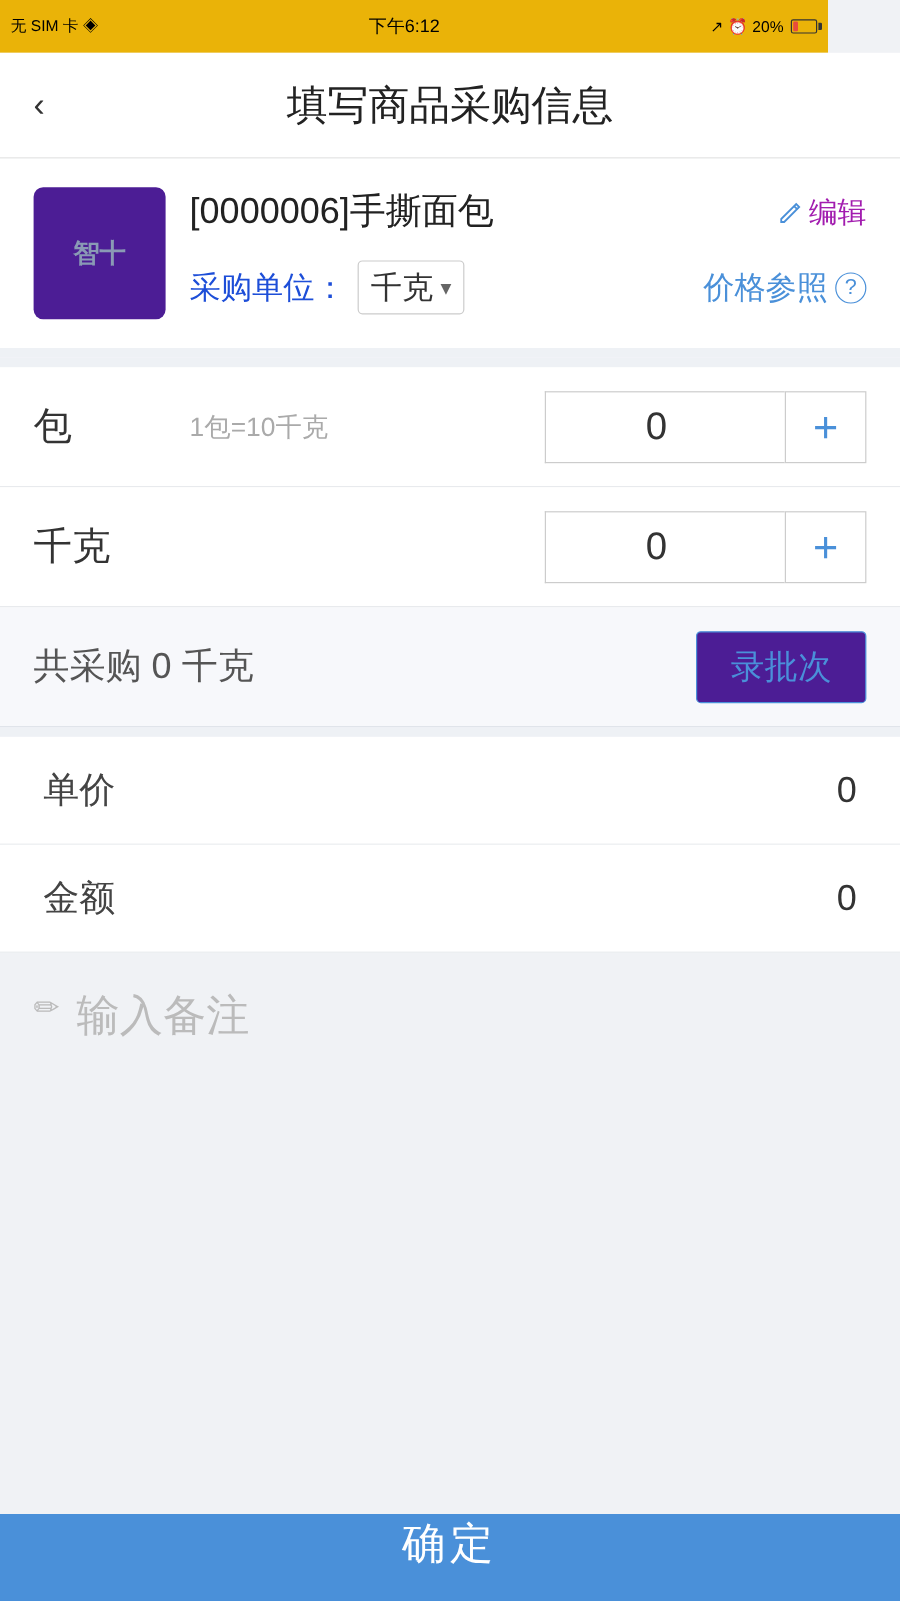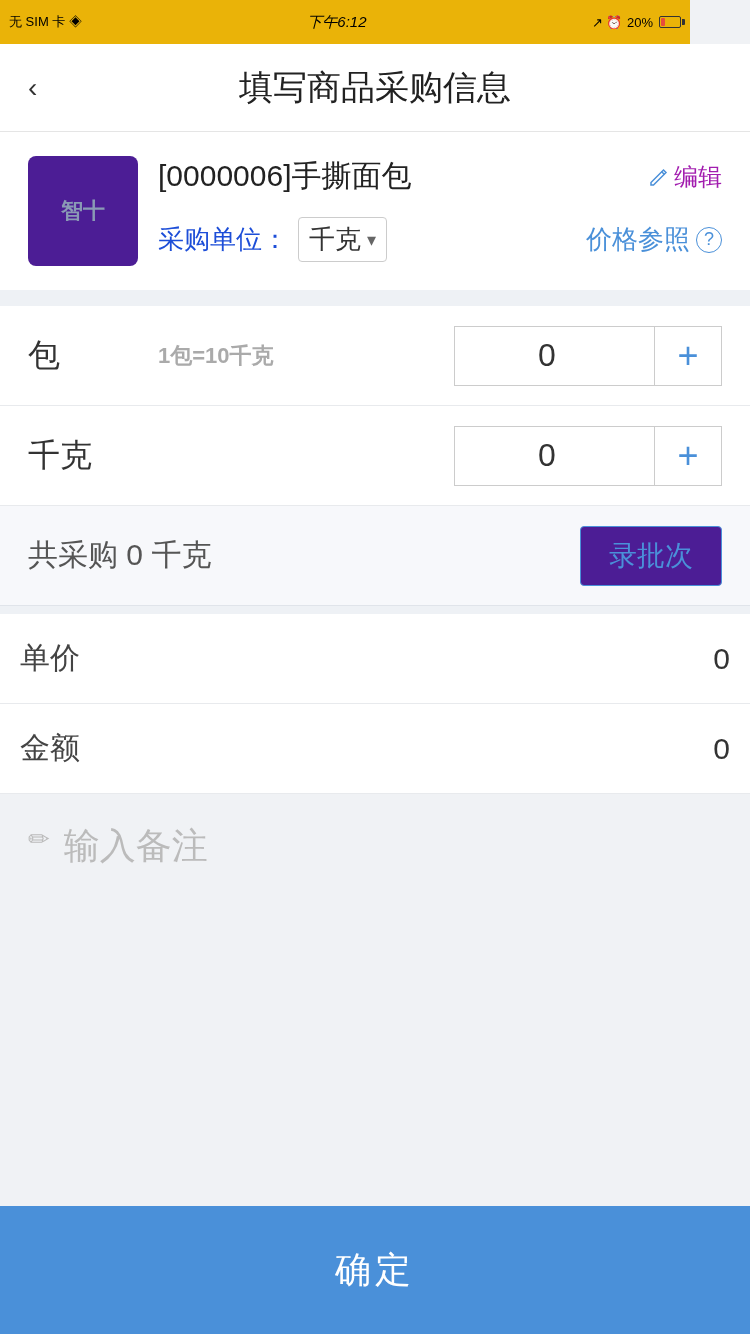--- a/index.html
+++ b/index.html
@@ -19,21 +19,21 @@
       height: 44px;
       background: #eab308;
       display: flex;
       align-items: center;
       justify-content: space-between;
       padding: 0 9px;
       font-size: 14px;
       color: #000;
     }
     .status-left { font-size: 13px; }
-    .status-center { font-size: 15px; font-weight: 500; font-style: italic; }
+    .status-center { font-size: 15px; font-weight: 500; }
     .status-right { display: flex; align-items: center; gap: 4px; font-size: 13px; }
     .battery-icon {
       display: inline-block;
       width: 22px;
       height: 12px;
       border: 1.5px solid #333;
       border-radius: 2px;
       position: relative;
       margin-left: 2px;
     }
@@ -187,21 +187,20 @@
     }
     .input-row-label {
       font-size: 32px;
       color: #333;
       min-width: 120px;
     }
     .input-row-sublabel {
       font-size: 22px;
       color: #aaa;
       margin-left: 10px;
-      font-weight: bold;
     }
     .input-row-right {
       margin-left: auto;
       display: flex;
       align-items: center;
       gap: 0;
     }
     .qty-input {
       width: 200px;
       height: 60px;
@@ -251,21 +250,21 @@
       cursor: pointer;
       display: flex;
       align-items: center;
     }
 
     
     .info-row {
       display: flex;
       align-items: center;
       justify-content: space-between;
-      padding: 0 20px;
+      padding: 0 36px;
       height: 90px;
       border-bottom: 1px solid #e8eaed;
       background: #fff;
     }
     .info-label {
       font-size: 30px;
       color: #444;
     }
     .info-value {
       font-size: 30px;
@@ -297,24 +296,23 @@
       background: #f0f2f5;
       min-height: 300px;
     }
 
     
     .confirm-btn-wrap {
       position: fixed;
       bottom: 0;
       left: 0;
       width: 750px;
-      height: 128px;
+      height: 72px;
       background: #4a90d9;
       display: flex;
-      align-items: center;
       justify-content: center;
       cursor: pointer;
     }
     .confirm-btn-label {
       font-size: 36px;
       color: #fff;
       font-weight: 500;
       letter-spacing: 4px;
     }
 

